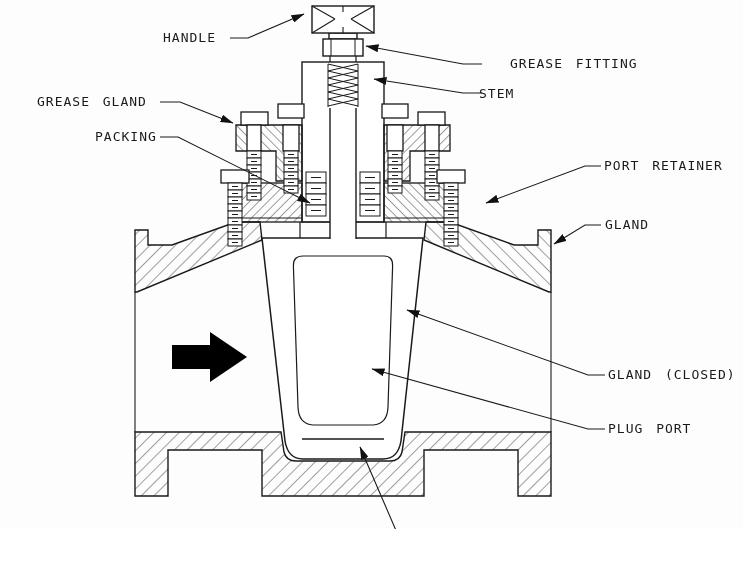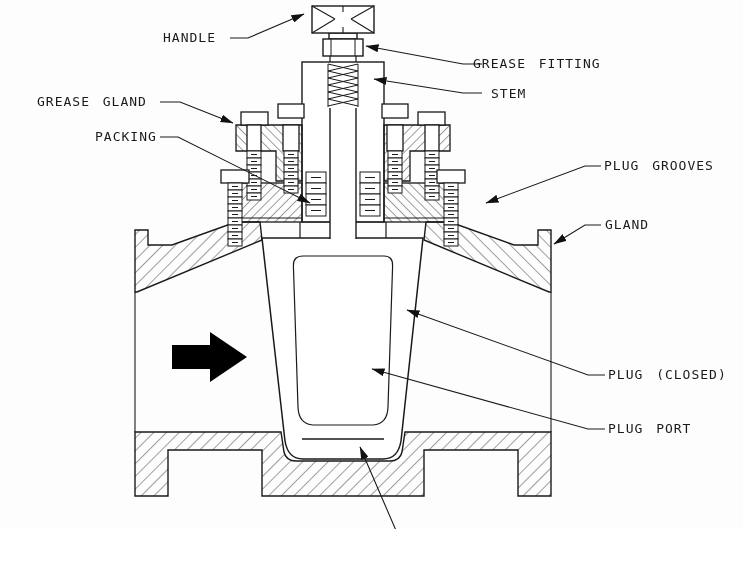--- a/index.html
+++ b/index.html
@@ -147,22 +147,22 @@
     <polyline points="160,137 178,137 310,203" marker-end="url(#ah)"></polyline>
     <polyline points="601,166 585,166 486,203" marker-end="url(#ah)"></polyline>
     <polyline points="601,225 585,225 554,244" marker-end="url(#ah)"></polyline>
     <polyline points="605,375 588,375 407,310" marker-end="url(#ah)"></polyline>
     <polyline points="605,429 588,429 372,369" marker-end="url(#ah)"></polyline>
     <polyline points="427,549 404,549 360,447" marker-end="url(#ah)"></polyline>
   </g>
 </svg>
 
 <div class="label" style="left:163px;top:31px">HANDLE</div>
-<div class="label" style="left:473px;top:57px">GREASE FITTING</div>
-<div class="label" style="left:491px;top:87px">STEM</div>
+<div class="label" style="left:510px;top:57px">GREASE FITTING</div>
+<div class="label" style="left:479px;top:87px">STEM</div>
 <div class="label" style="left:37px;top:95px">GREASE GLAND</div>
 <div class="label" style="left:95px;top:130px">PACKING</div>
-<div class="label" style="left:604px;top:159px">PLUG GROOVES</div>
+<div class="label" style="left:604px;top:159px">PORT RETAINER</div>
 <div class="label" style="left:605px;top:218px">GLAND</div>
-<div class="label" style="left:608px;top:368px">PLUG (CLOSED)</div>
+<div class="label" style="left:608px;top:368px">GLAND (CLOSED)</div>
 <div class="label" style="left:608px;top:422px">PLUG PORT</div>
 
 </div>
 
 </body></html>

